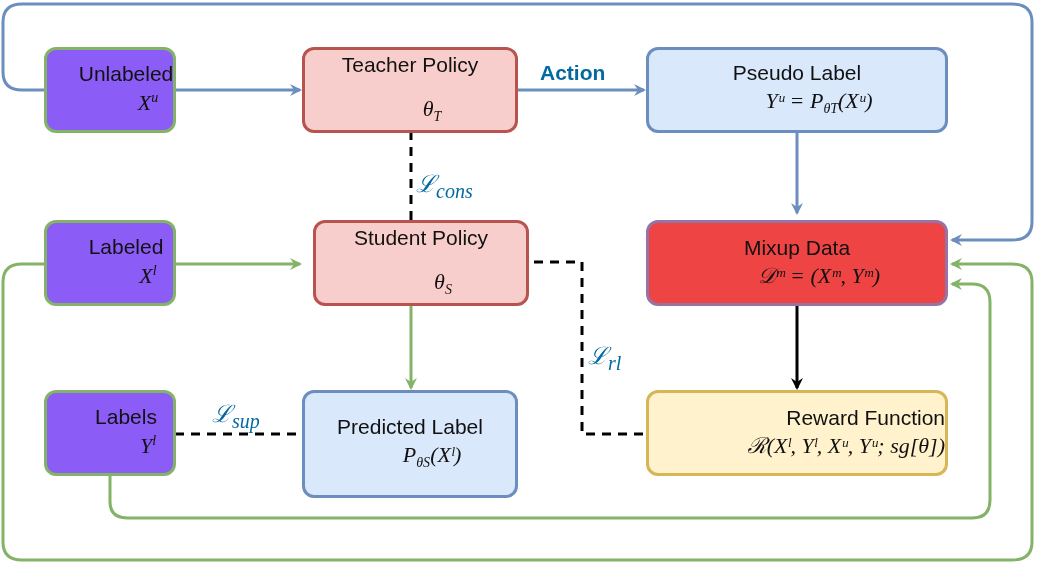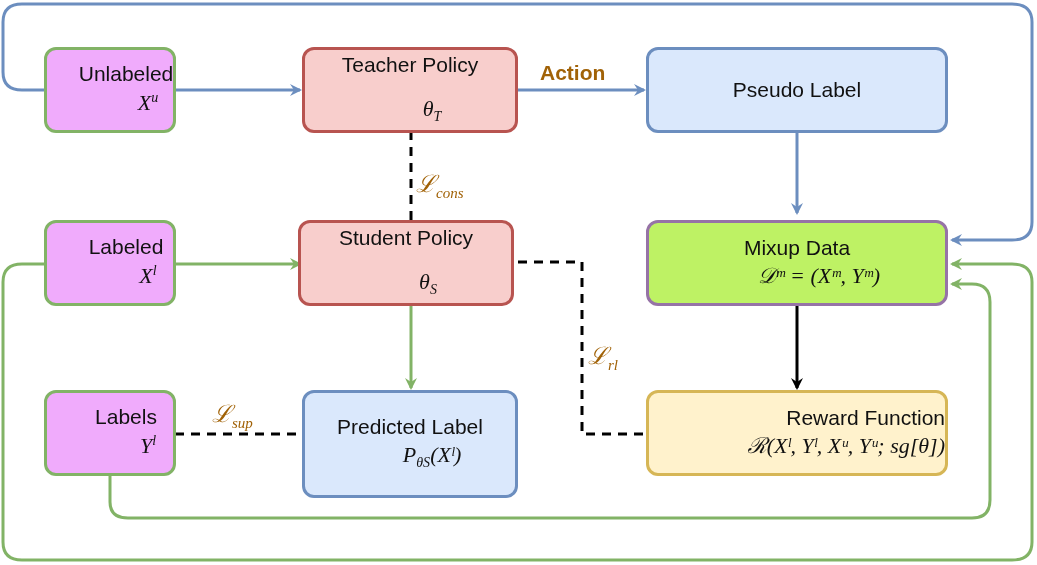--- a/index.html
+++ b/index.html
@@ -2,29 +2,29 @@
 <html><head>
 <meta charset="utf-8">
 <style>
   html, body { margin:0; padding:0; background:#ffffff; }
   body { width:1037px; height:565px; position:relative; overflow:hidden; font-family:"Liberation Sans", sans-serif; }
   svg.wires { position:absolute; left:0; top:0; }
   .node { position:absolute; box-sizing:border-box; border:3px solid; border-radius:12px; text-align:center; display:flex; flex-direction:column; justify-content:center; align-items:center; }
   .node .title { font-size:21px; color:#111; line-height:1.15; }
   .node .math { font-family:"Liberation Serif", serif; font-style:italic; font-size:22px; color:#111; line-height:1.3; margin-top:2px;margin-left:44px; }
   .math sup, .math sub { font-size:14px; }
-  .green { background:#f0abfc; border-color:#82b366;padding-left:32px; }
+  .green { background:#8b5cf6; border-color:#82b366;padding-left:32px; }
   .red { background:#f8cecc; border-color:#b85450;gap:16px; }
   .blue { background:#dae8fc; border-color:#6c8ebf;text-align:right; }
-  .purple { background:#bef264; border-color:#9673a6; }
+  .purple { background:#ef4444; border-color:#9673a6; }
   .yellow { background:#fff2cc; border-color:#d6b656;align-items:flex-end; }
-  .edge-label { position:absolute; font-size:21px; color:#a16207; }
+  .edge-label { position:absolute; font-size:21px; color:#0369a1; }
   .edge-label.bold { font-weight:bold; }
   .edge-label.math { font-family:"Liberation Serif", serif; font-style:italic; font-size:24px; }
-  .edge-label.math sub { font-size:15px; }
+  .edge-label.math sub { font-size:20px; }
 </style>
 </head>
 <body>
 
 <svg class="wires" width="1037" height="565">
   <defs>
     <marker id="arrBlue" markerWidth="12" markerHeight="12" refX="10" refY="6" orient="auto" markerUnits="userSpaceOnUse">
       <path d="M0,0 L12,6 L0,12 L4,6 Z" fill="#6c8ebf"></path>
     </marker>
     <marker id="arrGreen" markerWidth="12" markerHeight="12" refX="10" refY="6" orient="auto" markerUnits="userSpaceOnUse">
@@ -65,28 +65,29 @@
   <div class="math"><span>X</span><sup>u</sup></div>
 </div>
 
 <div class="node red" style="left:302px;top:47px;width:216px;height:86px;">
   <div class="title">Teacher Policy</div>
   <div class="math"><span>θ</span><sub>T</sub></div>
 </div>
 
 <div class="node blue" style="left:646px;top:47px;width:302px;height:86px;">
   <div class="title">Pseudo Label</div>
+  <div class="math"><span>Yᵘ = P</span><sub>θT</sub><span>(Xᵘ)</span></div>
 </div>
 
 <div class="node green" style="left:44px;top:220px;width:132px;height:86px;">
   <div class="title">Labeled</div>
   <div class="math"><span>X</span><sup>l</sup></div>
 </div>
 
-<div class="node red" style="left:298px;top:220px;width:216px;height:86px;">
+<div class="node red" style="left:313px;top:220px;width:216px;height:86px;">
   <div class="title">Student Policy</div>
   <div class="math"><span>θ</span><sub>S</sub></div>
 </div>
 
 <div class="node purple" style="left:646px;top:220px;width:302px;height:86px;">
   <div class="title">Mixup Data</div>
   <div class="math">𝒟ᵐ = (Xᵐ, Yᵐ)</div>
 </div>
 
 <div class="node green" style="left:44px;top:390px;width:132px;height:86px;">

